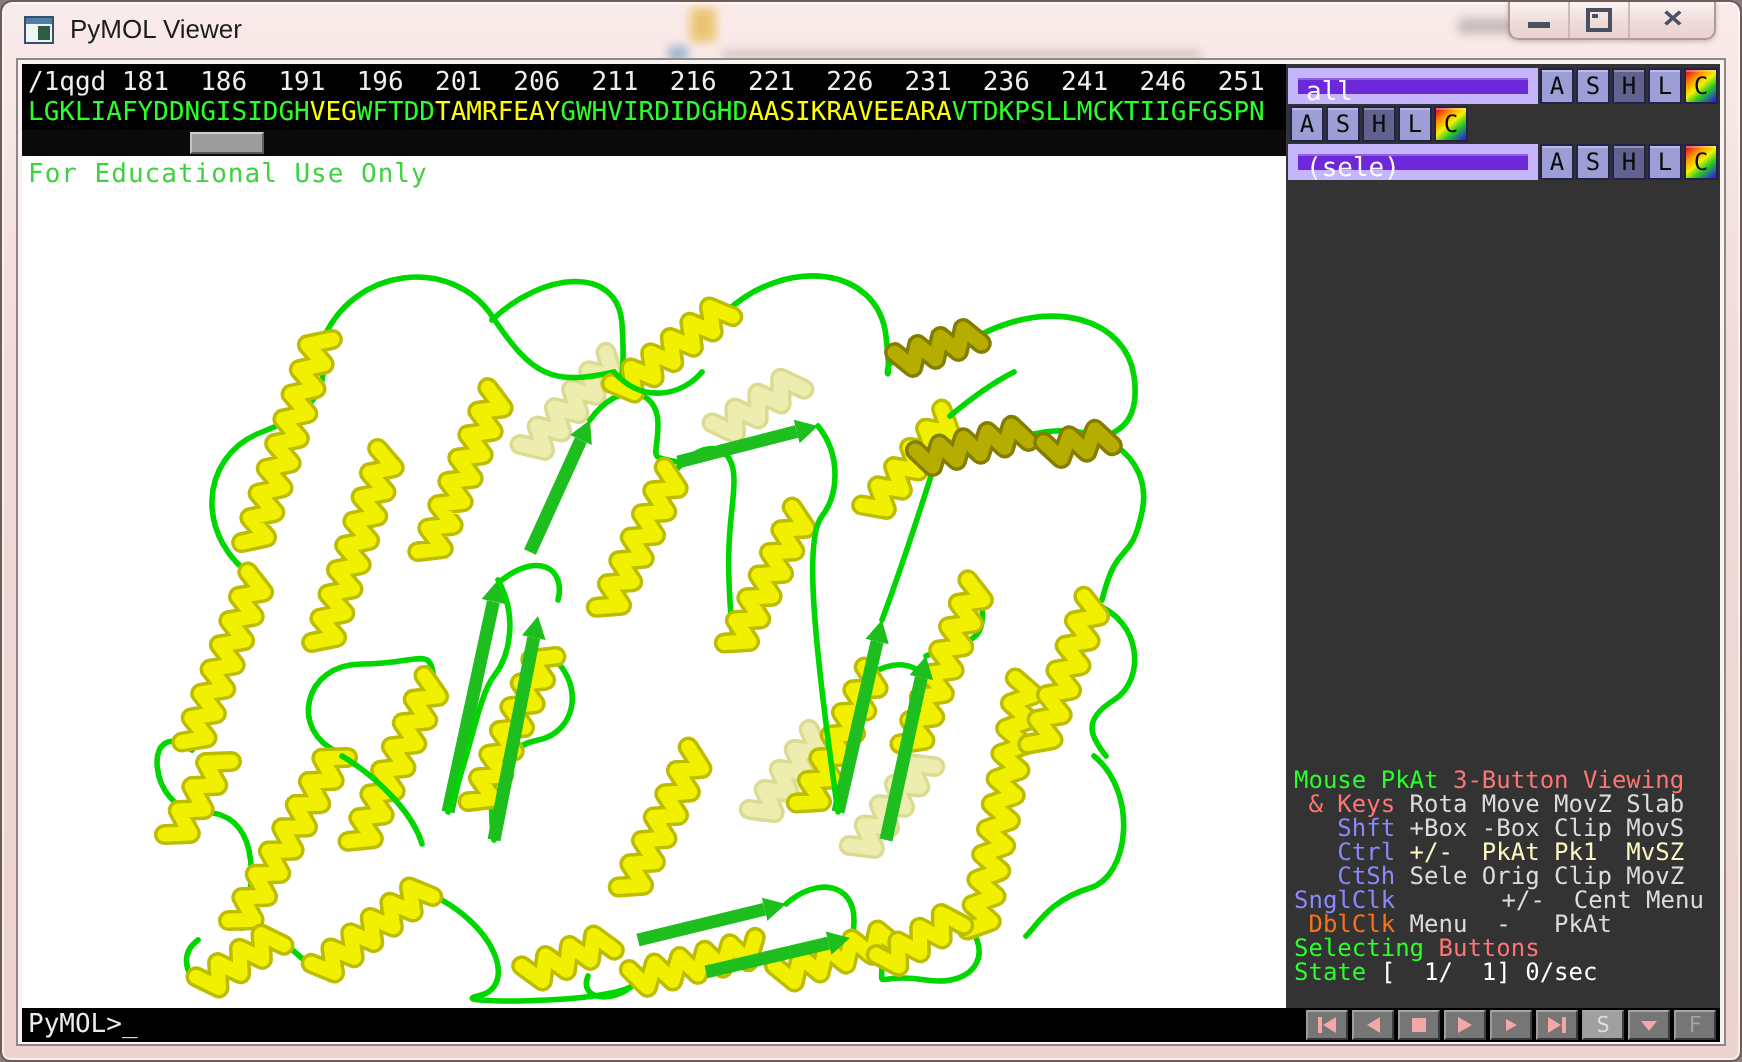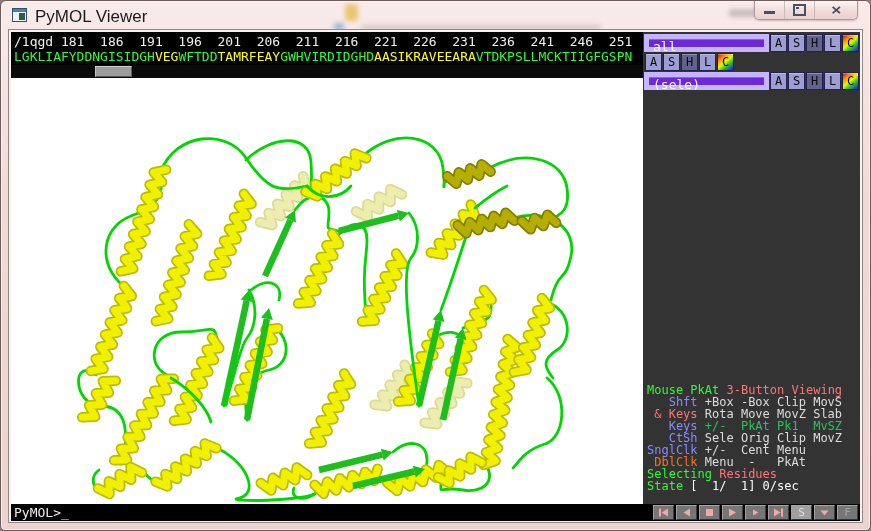--- a/index.html
+++ b/index.html
@@ -20,21 +20,21 @@
     position:relative;height:29px;border-radius:6px 6px 0 0;overflow:hidden;
   }
   .blob{position:absolute;filter:blur(2.5px);border-radius:2px;}
   .app-icon{
     position:absolute;left:11px;top:7px;width:15px;height:14px;
     background:#eef3f6;border:1px solid #35506b;box-sizing:border-box;
   }
   .app-icon::before{content:"";position:absolute;left:0;top:0;right:0;height:3px;background:#4f7fa8;}
   .app-icon::after{content:"";position:absolute;right:1px;top:4px;width:6px;height:7px;background:#2e5d45;}
   .title-text{
-    position:absolute;left:34px;top:6px;font-size:17px;color:#1c1c1c;
+    position:absolute;left:34px;top:6px;font-size:13px;color:#1c1c1c;
   }
   .controls{
     position:absolute;right:12px;top:-1px;display:flex;height:19px;
     border:1px solid #ad9a98;border-top:none;border-radius:0 0 5px 5px;
     background:linear-gradient(#fdf6f5,#eedbd8 60%,#e9d2cf);
     box-shadow:0 1px 2px rgba(90,60,60,.25);
   }
   .ctl{
     width:29px;display:flex;align-items:center;justify-content:center;
     border-right:1px solid #cdb9b6;color:#495062;
@@ -247,20 +247,21 @@
               <path d="M296,108 C310,124 330,120 340,108" fill="none" stroke="#00d600" stroke-width="2.8" stroke-linecap="round"></path>
               <path d="M160,300 C180,312 196,330 200,344" fill="none" stroke="#00d600" stroke-width="2.8" stroke-linecap="round"></path>
               <path d="M464,130 C476,120 488,112 496,108" fill="none" stroke="#00d600" stroke-width="2.8" stroke-linecap="round"></path>
               <polyline points="436.3,98.3 445.4,105.7 447.8,94.3 456.8,101.7 459.2,90.3 468.2,97.7 470.6,86.3 479.7,93.7" fill="none" stroke="#837e00" stroke-width="10.5" stroke-linejoin="round" stroke-linecap="round"></polyline>
               <polyline points="436.3,98.3 445.4,105.7 447.8,94.3 456.8,101.7 459.2,90.3 468.2,97.7 470.6,86.3 479.7,93.7" fill="none" stroke="#b5ae00" stroke-width="7" stroke-linejoin="round" stroke-linecap="round"></polyline>
               <polyline points="446.7,147.2 455.3,155.3 458.7,144.0 467.3,152.2 470.7,140.9 479.3,149.1 482.7,137.8 491.3,146.0 494.7,134.7 503.3,142.8" fill="none" stroke="#837e00" stroke-width="10.5" stroke-linejoin="round" stroke-linecap="round"></polyline>
               <polyline points="446.7,147.2 455.3,155.3 458.7,144.0 467.3,152.2 470.7,140.9 479.3,149.1 482.7,137.8 491.3,146.0 494.7,134.7 503.3,142.8" fill="none" stroke="#b5ae00" stroke-width="7" stroke-linejoin="round" stroke-linecap="round"></polyline>
               <polyline points="510.8,143.1 519.6,151.3 523.6,139.9 532.4,148.1 536.4,136.7 545.2,144.9" fill="none" stroke="#837e00" stroke-width="10.5" stroke-linejoin="round" stroke-linecap="round"></polyline>
               <polyline points="510.8,143.1 519.6,151.3 523.6,139.9 532.4,148.1 536.4,136.7 545.2,144.9" fill="none" stroke="#b5ae00" stroke-width="7" stroke-linejoin="round" stroke-linecap="round"></polyline>
             </svg>
+          <div class="watermark mono" style="color: rgb(63, 210, 63);">For Educational Use Only</div>
         </div>
       </div>
       <div class="panel">
         <div id="objrows">
             <div class="objrow">
               <div class="objlabel">all</div>
               <div class="pbtn light">A</div>
               <div class="pbtn light">S</div>
               <div class="pbtn dark">H</div>
               <div class="pbtn light">L</div>
@@ -277,27 +278,27 @@
               <div class="objlabel">(sele)</div>
               <div class="pbtn light">A</div>
               <div class="pbtn light">S</div>
               <div class="pbtn dark">H</div>
               <div class="pbtn light">L</div>
               <div class="pbtn rainbow">C</div>
             </div>
           </div>
         <div class="mousepanel" id="mousepanel">
             <div class="mline"><span style="color: rgb(43, 255, 43);">Mouse PkAt </span><span style="color: rgb(255, 117, 117);">3-Button Viewing</span></div>
+            <div class="mline"><span style="color: rgb(255, 117, 117);"> &amp; Keys </span><span style="color: rgb(220, 220, 220);">Rota Move MovZ Slab</span></div>
             <div class="mline"><span style="color: rgb(138, 138, 255);">   Shft </span><span style="color: rgb(220, 220, 220);">+Box -Box Clip MovS</span></div>
-            <div class="mline"><span style="color: rgb(255, 117, 117);"> &amp; Keys </span><span style="color: rgb(220, 220, 220);">Rota Move MovZ Slab</span></div>
-            <div class="mline"><span style="color: rgb(138, 138, 255);">   Keys </span><span style="color: #22c55e;">+/-  PkAt Pk1  MvSZ</span></div>
+            <div class="mline"><span style="color: rgb(138, 138, 255);">   Ctrl </span><span style="color: #fef9c3;">+/-  PkAt Pk1  MvSZ</span></div>
             <div class="mline"><span style="color: rgb(138, 138, 255);">   CtSh </span><span style="color: rgb(220, 220, 220);">Sele Orig Clip MovZ</span></div>
-            <div class="mline"><span style="color: rgb(138, 138, 255);">SnglClk </span><span style="color: rgb(220, 220, 220);">+/-  Cent Menu</span></div>
+            <div class="mline"><span style="color: rgb(138, 138, 255);">SnglClk </span><span style="color: rgb(220, 220, 220); margin-left: 46px;">+/-  Cent Menu</span></div>
             <div class="mline"><span style="color: #f97316;"> DblClk </span><span style="color: rgb(220, 220, 220);">Menu  -   PkAt</span></div>
-            <div class="mline"><span style="color: rgb(43, 255, 43); text-align: center;">Selecting </span><span style="color: rgb(255, 117, 117);">Residues</span></div>
+            <div class="mline"><span style="color: rgb(43, 255, 43); text-align: center;">Selecting </span><span style="color: rgb(255, 117, 117);">Buttons</span></div>
             <div class="mline"><span style="color: rgb(43, 255, 43);">State </span><span style="color: rgb(255, 255, 255);">[  1/  1] 0/sec</span></div>
           </div>
       </div>
     </div>
     <div class="cmdbar">
       <span class="prompt mono">PyMOL&gt;_</span>
       <div class="playback" id="playback">
           <div class="pbk">
             <svg width="13" height="11" viewBox="0 0 13 11">
               <rect x="2" y="1.5" width="2" height="8" fill="#f4a7a7"></rect>

